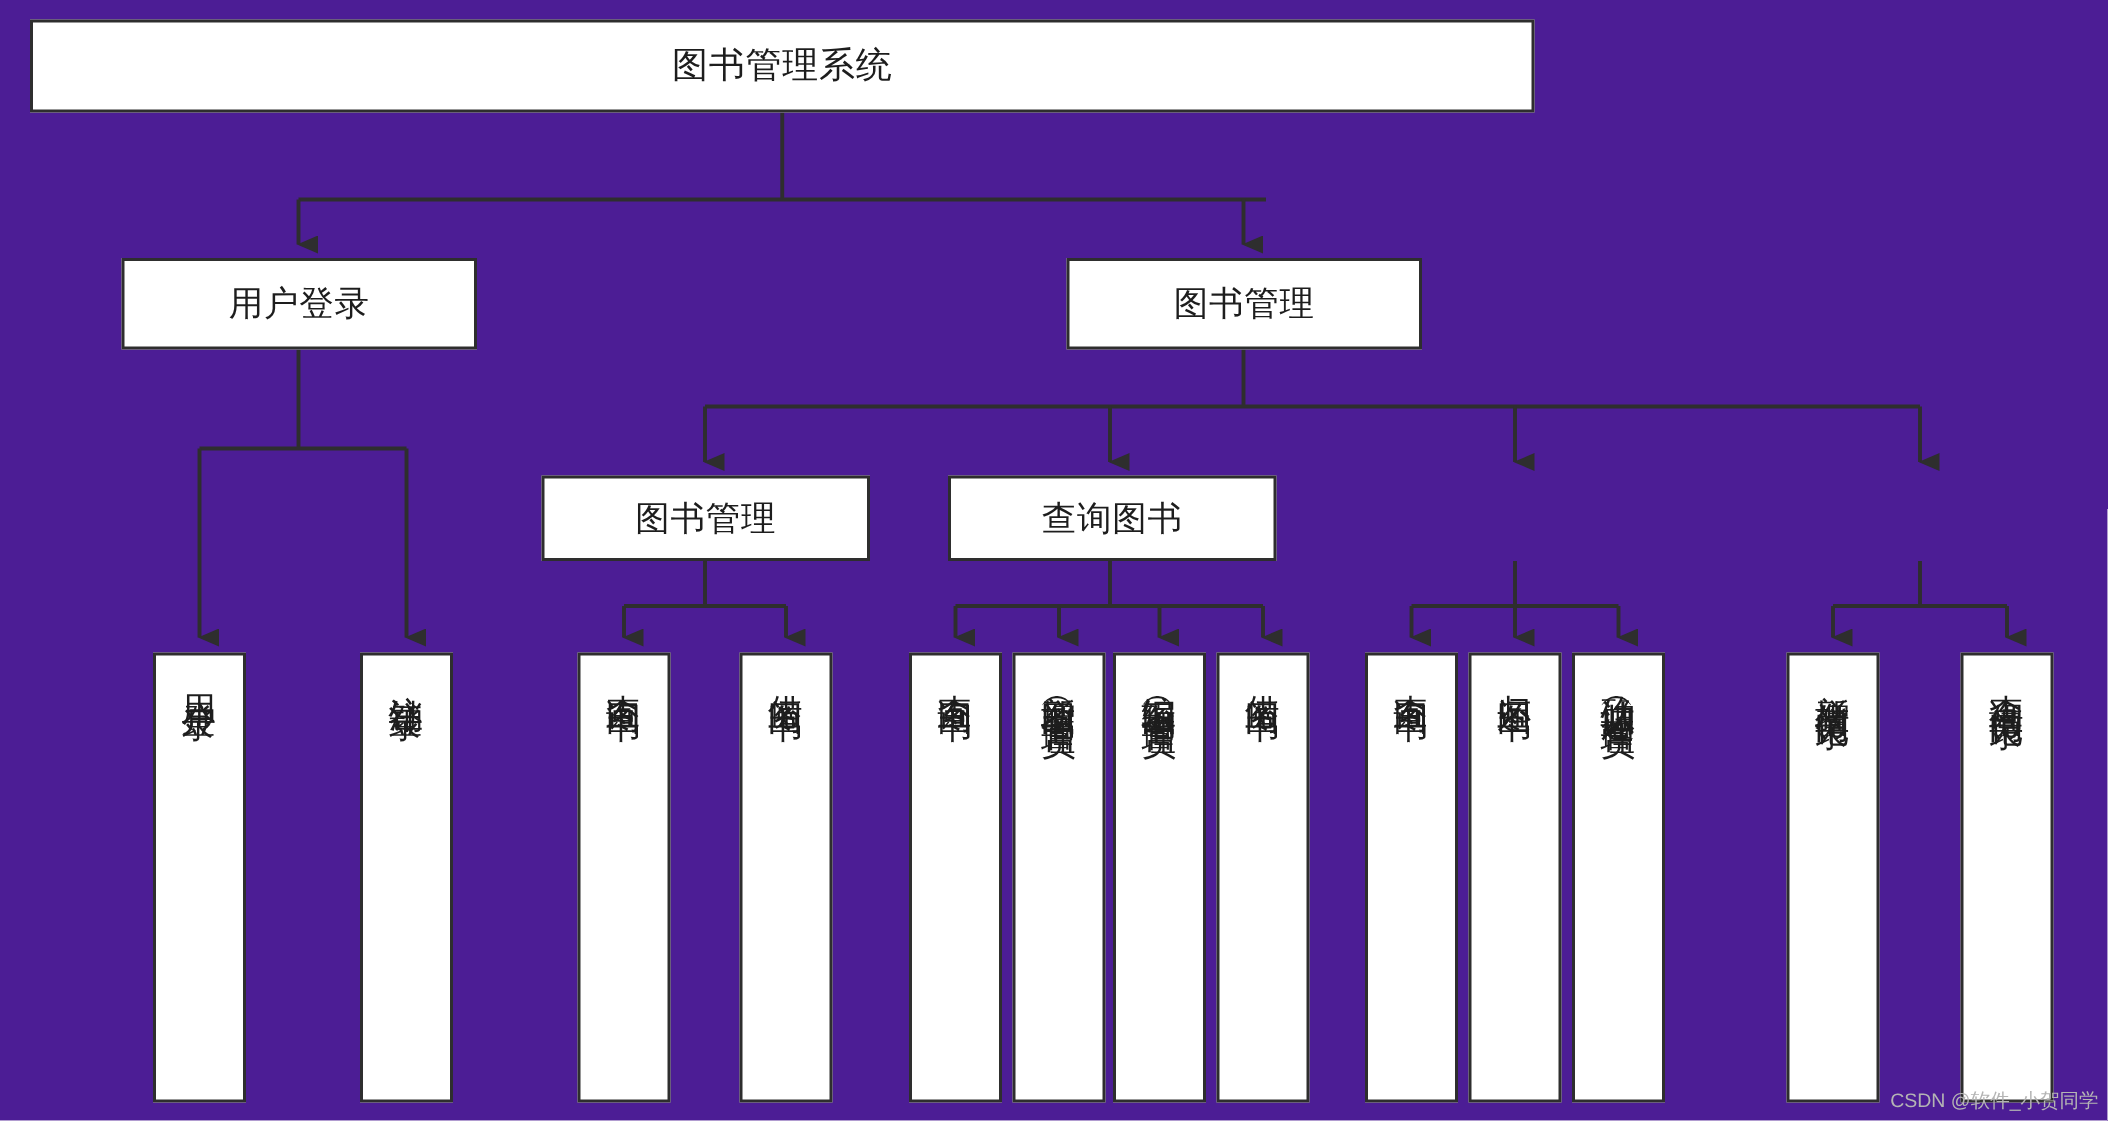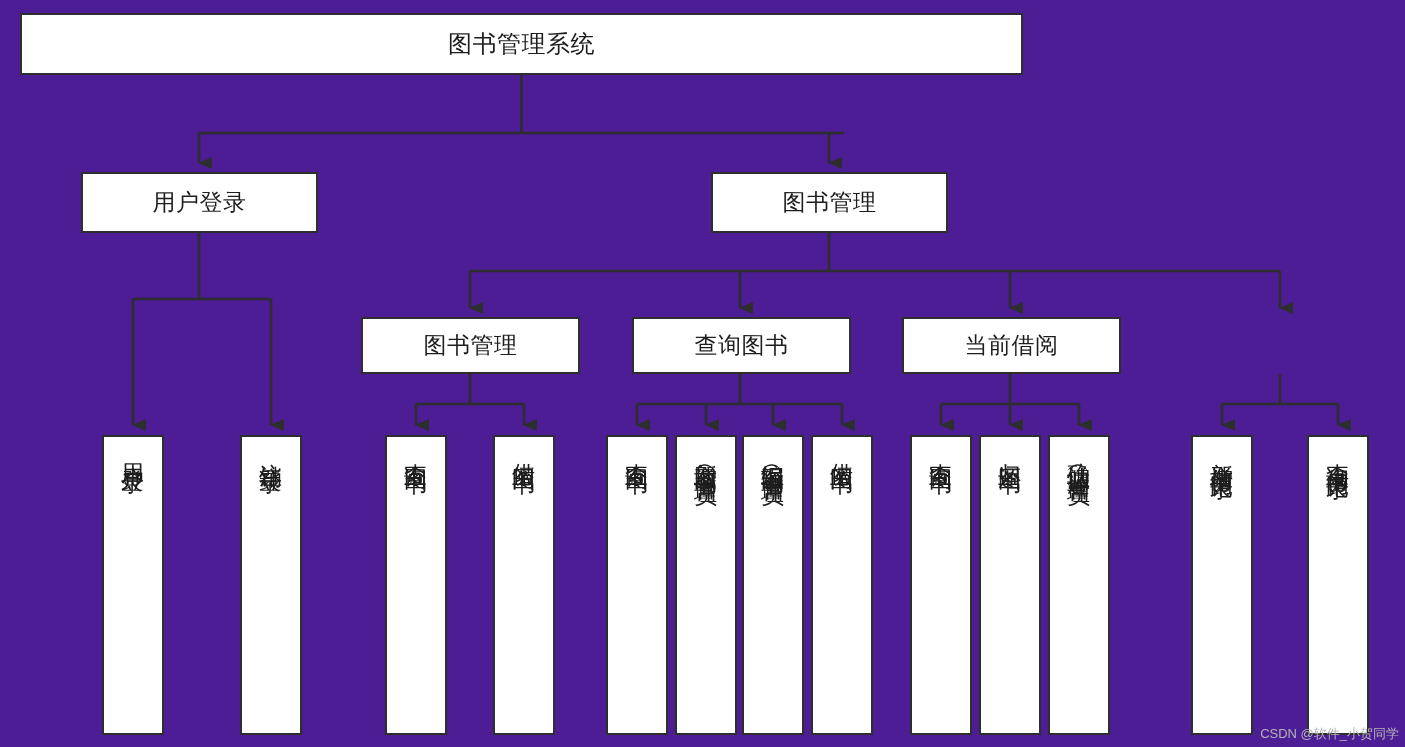--- a/index.html
+++ b/index.html
@@ -144,23 +144,20 @@
   </div>
 
   <div class="node horiz" style="left:361px; top:317px; width:219px; height:57px;">
     <span class="node-label">图书管理</span>
   </div>
 
   <div class="node horiz" style="left:632px; top:317px; width:219px; height:57px;">
     <span class="node-label">查询图书</span>
   </div>
 
-  <div class="node horiz" style="left:902px; top:317px; width:219px; height:57px;">
-    <span class="node-label">当前借阅</span>
-  </div>
 
 
   <div class="node vert" style="left:102px; top:435px; width:62px; height:300px;">
     <span class="node-label">用户登录</span>
   </div>
 
   <div class="node vert" style="left:240px; top:435px; width:62px; height:300px;">
     <span class="node-label">注销登录</span>
   </div>
 

